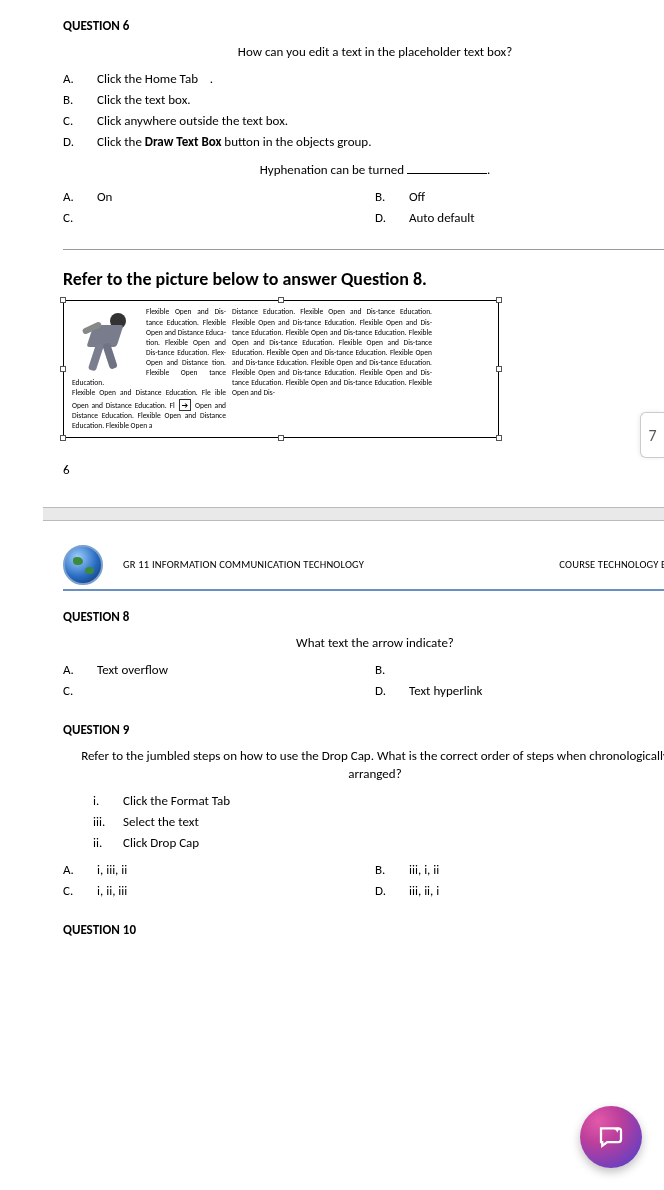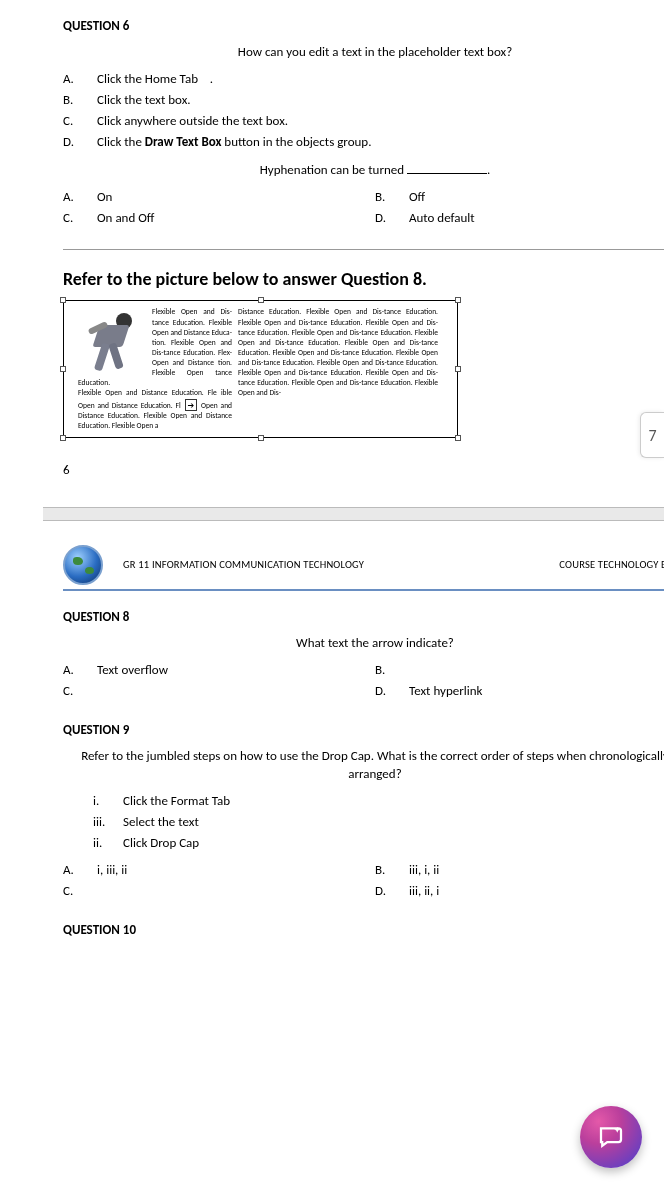--- a/index.html
+++ b/index.html
@@ -11,21 +11,21 @@
   .opt { display: flex; font-size: 13px; margin-bottom: 6px; }
   .opt .letter { width: 34px; }
   .opt .txt { flex: 1; }
   .two-col { display: flex; flex-wrap: wrap; margin-bottom: 12px; }
   .two-col .opt { width: 50%; }
   .two-col .opt .letter { width: 34px; }
   .blank { display: inline-block; border-bottom: 1px solid #000; width: 80px; height: 0.9em; vertical-align: baseline; }
   .bold { font-weight: 700; text-align: center; }
   .hr { border: none; border-top: 1px solid #999; margin: 18px 0; }
   .ref { font-size: 18px; font-weight: 700; margin: 16px 0 10px 0; }
-  .figure { width: 395px; border: 1px solid #000; position: relative; padding: 6px 14px; font-size: 7.5px; line-height: 1.35; }
+  .figure { width: 436px; border: 1px solid #000; position: relative; padding: 6px 8px; font-size: 7.5px; line-height: 1.35; }
   .fig-handle { position: absolute; width: 6px; height: 6px; border: 1px solid #555; background: #fff; }
   .hTL { top: -4px; left: -4px; }
   .hTR { top: -4px; right: -4px; }
   .hBL { bottom: -4px; left: -4px; }
   .hBR { bottom: -4px; right: -4px; }
   .hML { top: 50%; left: -4px; margin-top: -3px; }
   .hMR { top: 50%; right: -4px; margin-top: -3px; }
   .hTC { top: -4px; left: 50%; margin-left: -3px; }
   .hBC { bottom: -4px; left: 50%; margin-left: -3px; }
   .figure .col1 { float: left; width: 160px; padding-right: 6px; text-align: justify; }
@@ -93,21 +93,20 @@
     <div class="opt">
       <span class="letter">A.</span>
       <span class="txt">On</span>
     </div>
     <div class="opt">
       <span class="letter">B.</span>
       <span class="txt">Off</span>
     </div>
     <div class="opt">
       <span class="letter">C.</span>
-      <span class="txt">On and Off</span>
     </div>
     <div class="opt">
       <span class="letter">D.</span>
       <span class="txt">Auto default</span>
     </div>
   </div>
 
   <hr class="hr">
 
   <div class="ref">Refer to the picture below to answer Question 8.</div>
@@ -189,20 +188,21 @@
     <div class="opt">
       <span class="letter">A.</span>
       <span class="txt">i, iii, ii</span>
     </div>
     <div class="opt">
       <span class="letter">B.</span>
       <span class="txt">iii, i, ii</span>
     </div>
     <div class="opt">
       <span class="letter">C.</span>
+      <span class="txt">i, ii, iii</span>
     </div>
     <div class="opt">
       <span class="letter">D.</span>
       <span class="txt">iii, ii, i</span>
     </div>
   </div>
 
   <div class="qtitle">QUESTION 10</div>
 
 </div>

